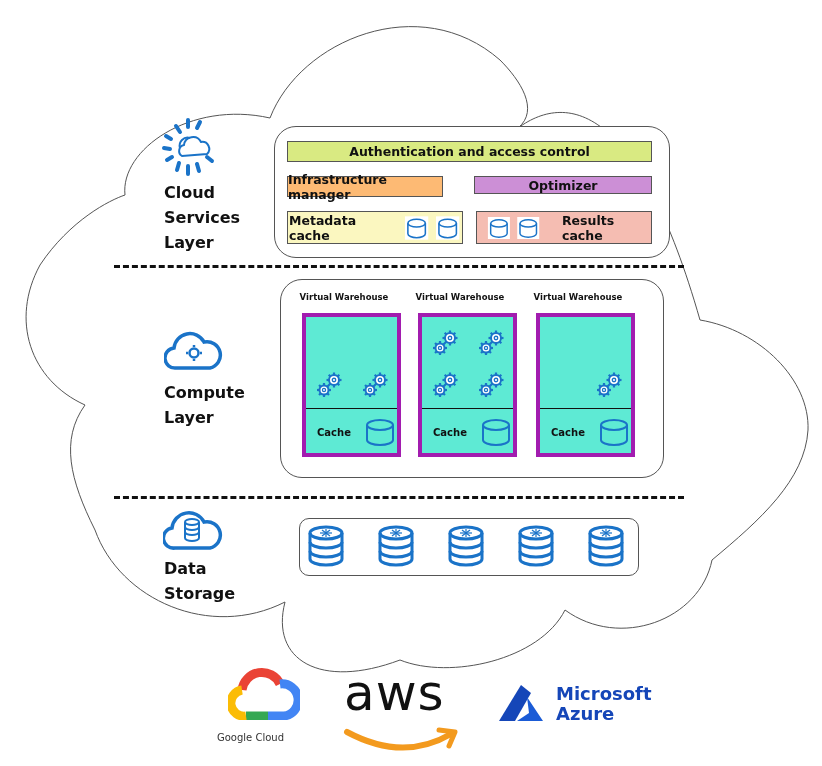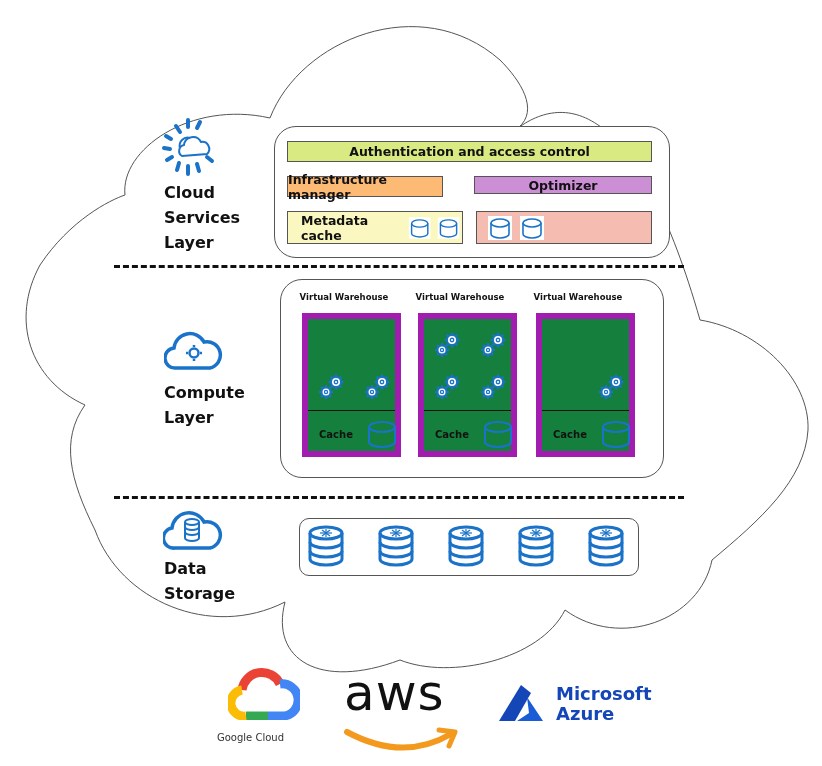--- a/index.html
+++ b/index.html
@@ -3,21 +3,21 @@
 <meta charset="utf-8">
 <style>
   html, body { margin:0; padding:0; background:#ffffff; }
   body { width:822px; height:766px; position:relative; overflow:hidden; font-family:"DejaVu Sans", sans-serif; }
   .abs { position:absolute; }
   svg.cloud-outline { position:absolute; left:0; top:0; }
   .layer-label { position:absolute; font-family:"DejaVu Sans", sans-serif; font-weight:bold; font-size:16px; line-height:25px; color:#111; }
   .panel { position:absolute; border:1.5px solid #555; border-radius:22px; background:#fff; }
   .bar { position:absolute; border:1.5px solid #555; font-weight:bold; font-size:12.5px; color:#111; display:flex; align-items:center; justify-content:center; box-sizing:border-box; }
   .vw-title { position:absolute; font-size:8.5px; font-weight:bold; color:#111; text-align:center; width:120px; }
-  .vw { position:absolute; border:6px solid #a21caf; box-sizing:border-box; background:#15803d; }
+  .vw { position:absolute; border:4px solid #a21caf; box-sizing:border-box; background:#5eead4; }
   .vw-divider { position:absolute; left:0; right:0; border-top:1.5px solid #111; }
   .cache-label { position:absolute; font-size:10px; font-weight:bold; color:#111; }
   .dash { position:absolute; height:0; border-top:3px dashed #111; }
   .brand-text { position:absolute; }
 </style>
 </head>
 <body>
 
 <svg class="cloud-outline" width="822" height="766" viewBox="0 0 822 766">
   <path d="M270,118 C300,40 420,-10 500,60 C520,80 540,110 518,128
@@ -53,21 +53,21 @@
   <div>Cloud</div>
   <div>Services</div>
   <div>Layer</div>
 </div>
 
 <div class="panel" style="left:274px;top:126px;width:394px;height:130px"></div>
 <div class="bar" style="left:287px;top:141px;width:365px;height:21px;background:#d9ea82">Authentication and access control</div>
 <div class="bar" style="left:287px;top:176px;width:156px;height:21px;background:#fdba74">Infrastructure manager</div>
 <div class="bar" style="left:474px;top:176px;width:178px;height:18px;background:#cc8fd6">Optimizer</div>
 
-<div class="bar" style="left:287px;top:211px;width:176px;height:33px;background:#fbf7c0;justify-content:space-between;padding-left:13px">
+<div class="bar" style="left:287px;top:211px;width:176px;height:33px;background:#fbf7c0;justify-content:space-between;padding-left:1px">
   <span>Metadata cache</span>
   <svg width="60" height="28" viewBox="0 0 60 28" style="margin-left:6px">
     <rect x="1" y="2" width="24" height="24" fill="#fff"></rect>
     <rect x="33" y="2" width="24" height="24" fill="#fff"></rect>
     <g fill="none" stroke="#1a73c8" stroke-width="1.6">
       <ellipse cx="13" cy="9" rx="9" ry="4"></ellipse>
         <path d="M4,9 v11 a9,4 0 0 0 18,0 v-11"></path>
       <ellipse cx="45" cy="9" rx="9" ry="4"></ellipse>
         <path d="M36,9 v11 a9,4 0 0 0 18,0 v-11"></path>
     </g>
@@ -77,20 +77,21 @@
   <svg width="60" height="28" viewBox="0 0 60 28">
     <rect x="1" y="2" width="24" height="24" fill="#fff"></rect>
     <rect x="33" y="2" width="24" height="24" fill="#fff"></rect>
     <g fill="none" stroke="#1a73c8" stroke-width="1.6">
       <ellipse cx="13" cy="9" rx="9" ry="4"></ellipse>
         <path d="M4,9 v11 a9,4 0 0 0 18,0 v-11"></path>
       <ellipse cx="45" cy="9" rx="9" ry="4"></ellipse>
         <path d="M36,9 v11 a9,4 0 0 0 18,0 v-11"></path>
     </g>
   </svg>
+  <span style="margin-left:20px">Results cache</span>
 </div>
 
 <div class="dash" style="left:114px;top:265px;width:570px"></div>
 
 <svg class="abs" style="left:164px;top:331px" width="60" height="40" viewBox="0 0 60 40">
   <path d="M12,37 a10,10 0 0 1 -2,-20 a16,16 0 0 1 30,-6 a11,11 0 0 1 6,26 z" fill="none" stroke="#1a73c8" stroke-width="3.5"></path>
   <circle cx="30" cy="22" r="4.5" fill="none" stroke="#1a73c8" stroke-width="2.5"></circle>
   <g stroke="#1a73c8" stroke-width="2.5">
       <line x1="30" y1="14" x2="30" y2="16"></line>
       <line x1="30" y1="28" x2="30" y2="30"></line>

